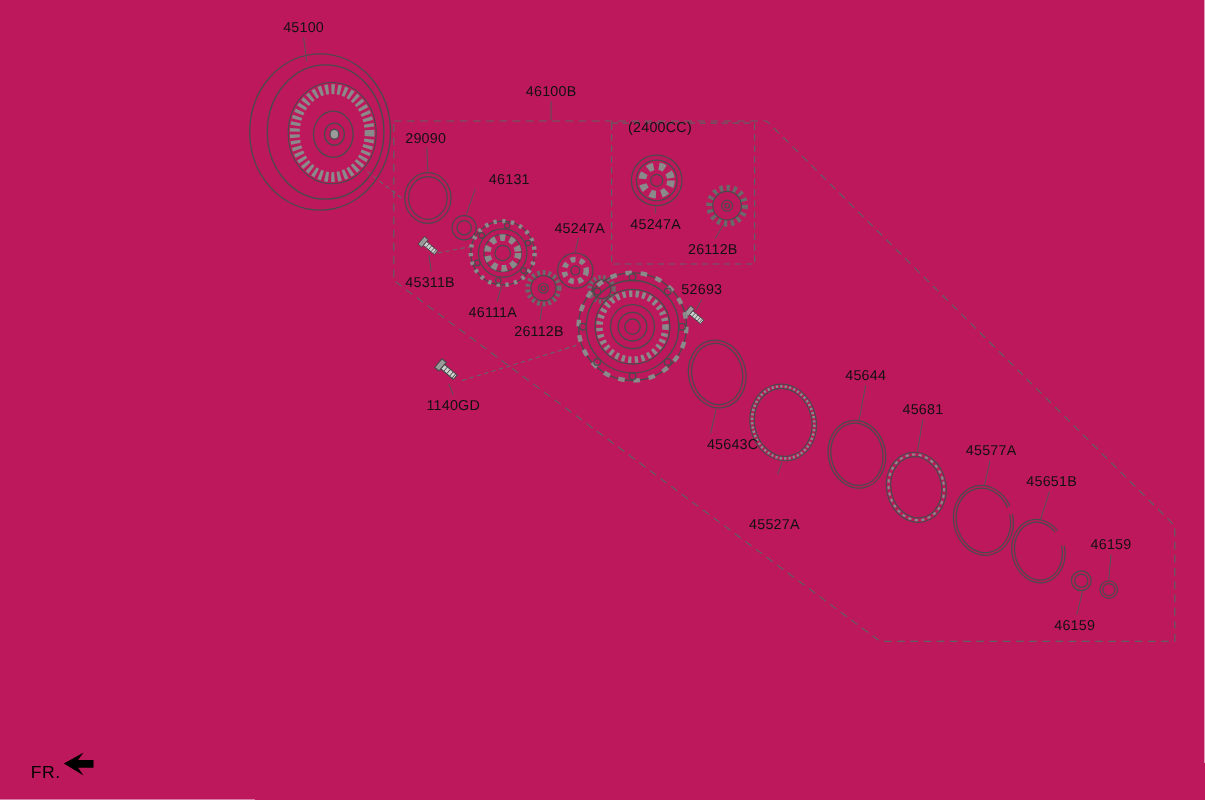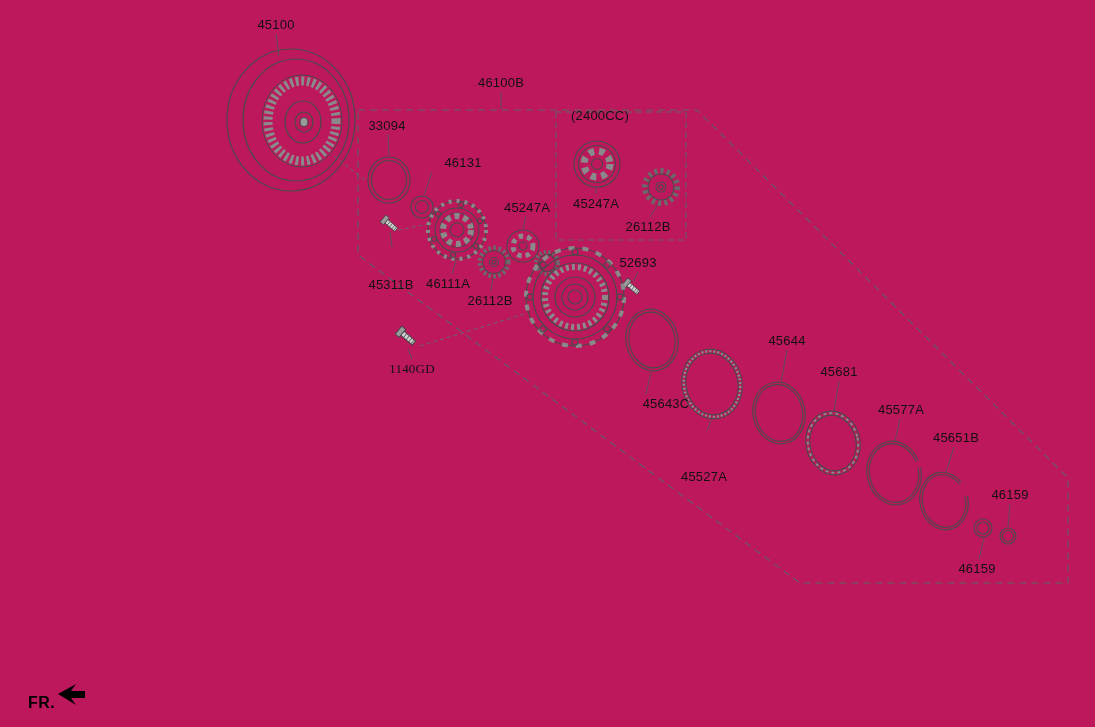--- a/index.html
+++ b/index.html
@@ -8,21 +8,21 @@
     font-family:"Liberation Sans",sans-serif;overflow:hidden;
   }
   .stage svg{position:absolute;left:0;top:0;}
   .callout{
     position:absolute;transform:translateX(-50%);
     font-size:13px;line-height:15px;color:#111111;white-space:nowrap;
     letter-spacing:.2px;cursor:pointer;
   }
   .fr-label{
     position:absolute;left:28px;top:694px;
-    font-size:16px;font-weight:bold;color:#000;letter-spacing:.5px;
+    font-size:16px;font-weight:normal;color:#000;letter-spacing:.5px;
   }
 </style>
 </head>
 <body>
 
 <div class="stage">
 
   <svg width="1095" height="727" viewBox="0 0 1095 727">
     <defs>
       <g id="bolt">
@@ -187,31 +187,31 @@
       <line x1="954" y1="447" x2="946" y2="472"></line>
       <line x1="1010" y1="504" x2="1008" y2="527"></line>
       <line x1="979" y1="559" x2="984" y2="538"></line>
     </g>
 
     <polygon points="58,694 76,684 71,691 85,691 85,698 71,698 76,705" fill="#000"></polygon>
   </svg>
 
   <div class="callout" style="left:276px;top:17px;">45100</div>
   <div class="callout" style="left:501px;top:75px;">46100B</div>
-  <div class="callout" style="left:387px;top:118px;">33094</div>
+  <div class="callout" style="left:387px;top:118px;">29090</div>
   <div class="callout" style="left:431px;top:155px;margin-left:32px;">46131</div>
   <div class="callout" style="left:600px;top:108px;">(2400CC)</div>
   <div class="callout" style="left:596px;top:196px;">45247A</div>
   <div class="callout" style="left:648px;top:219px;">26112B</div>
-  <div class="callout" style="left:391px;top:249px;margin-top:28px;">45311B</div>
+  <div class="callout" style="left:391px;top:249px;">45311B</div>
   <div class="callout" style="left:448px;top:276px;">46111A</div>
   <div class="callout" style="left:527px;top:200px;">45247A</div>
   <div class="callout" style="left:490px;top:293px;">26112B</div>
   <div class="callout" style="left:638px;top:255px;">52693</div>
-  <div class="callout" style="left:412px;top:361px;font-family:Liberation Serif, serif;">1140GD</div>
+  <div class="callout" style="left:412px;top:361px;">1140GD</div>
   <div class="callout" style="left:666px;top:396px;">45643C</div>
   <div class="callout" style="left:704px;top:433px;margin-top:36px;">45527A</div>
   <div class="callout" style="left:787px;top:333px;">45644</div>
   <div class="callout" style="left:839px;top:364px;">45681</div>
   <div class="callout" style="left:901px;top:402px;">45577A</div>
   <div class="callout" style="left:956px;top:430px;">45651B</div>
   <div class="callout" style="left:1010px;top:487px;">46159</div>
   <div class="callout" style="left:977px;top:561px;">46159</div>
 
   <div class="fr-label">FR.</div>

